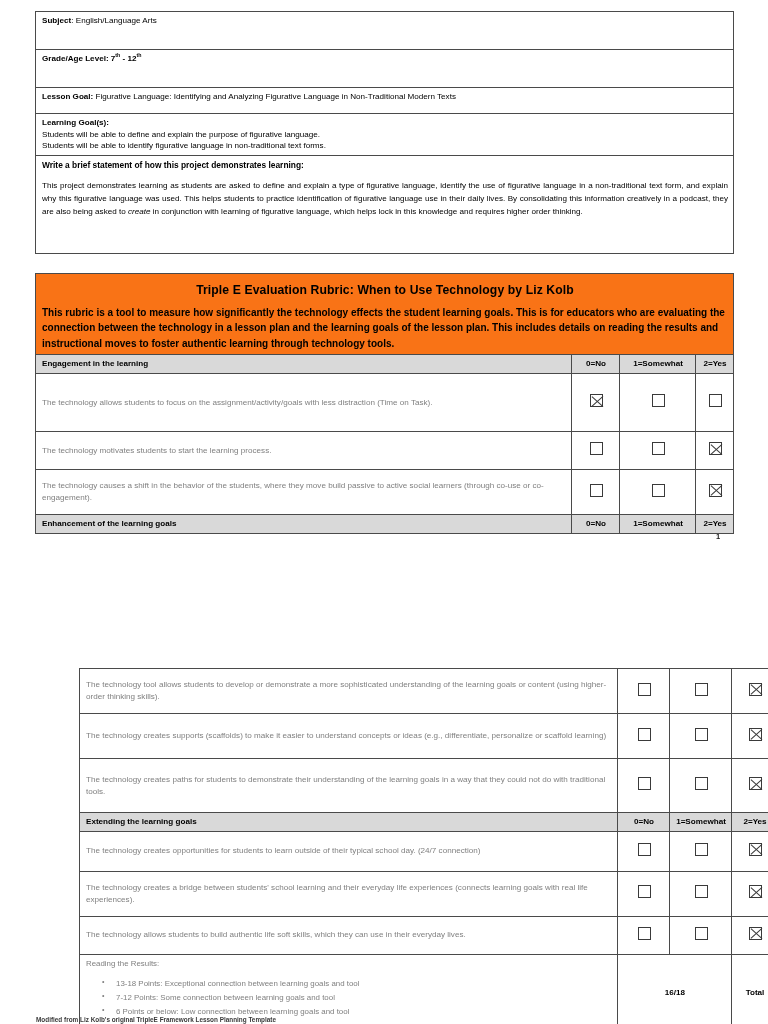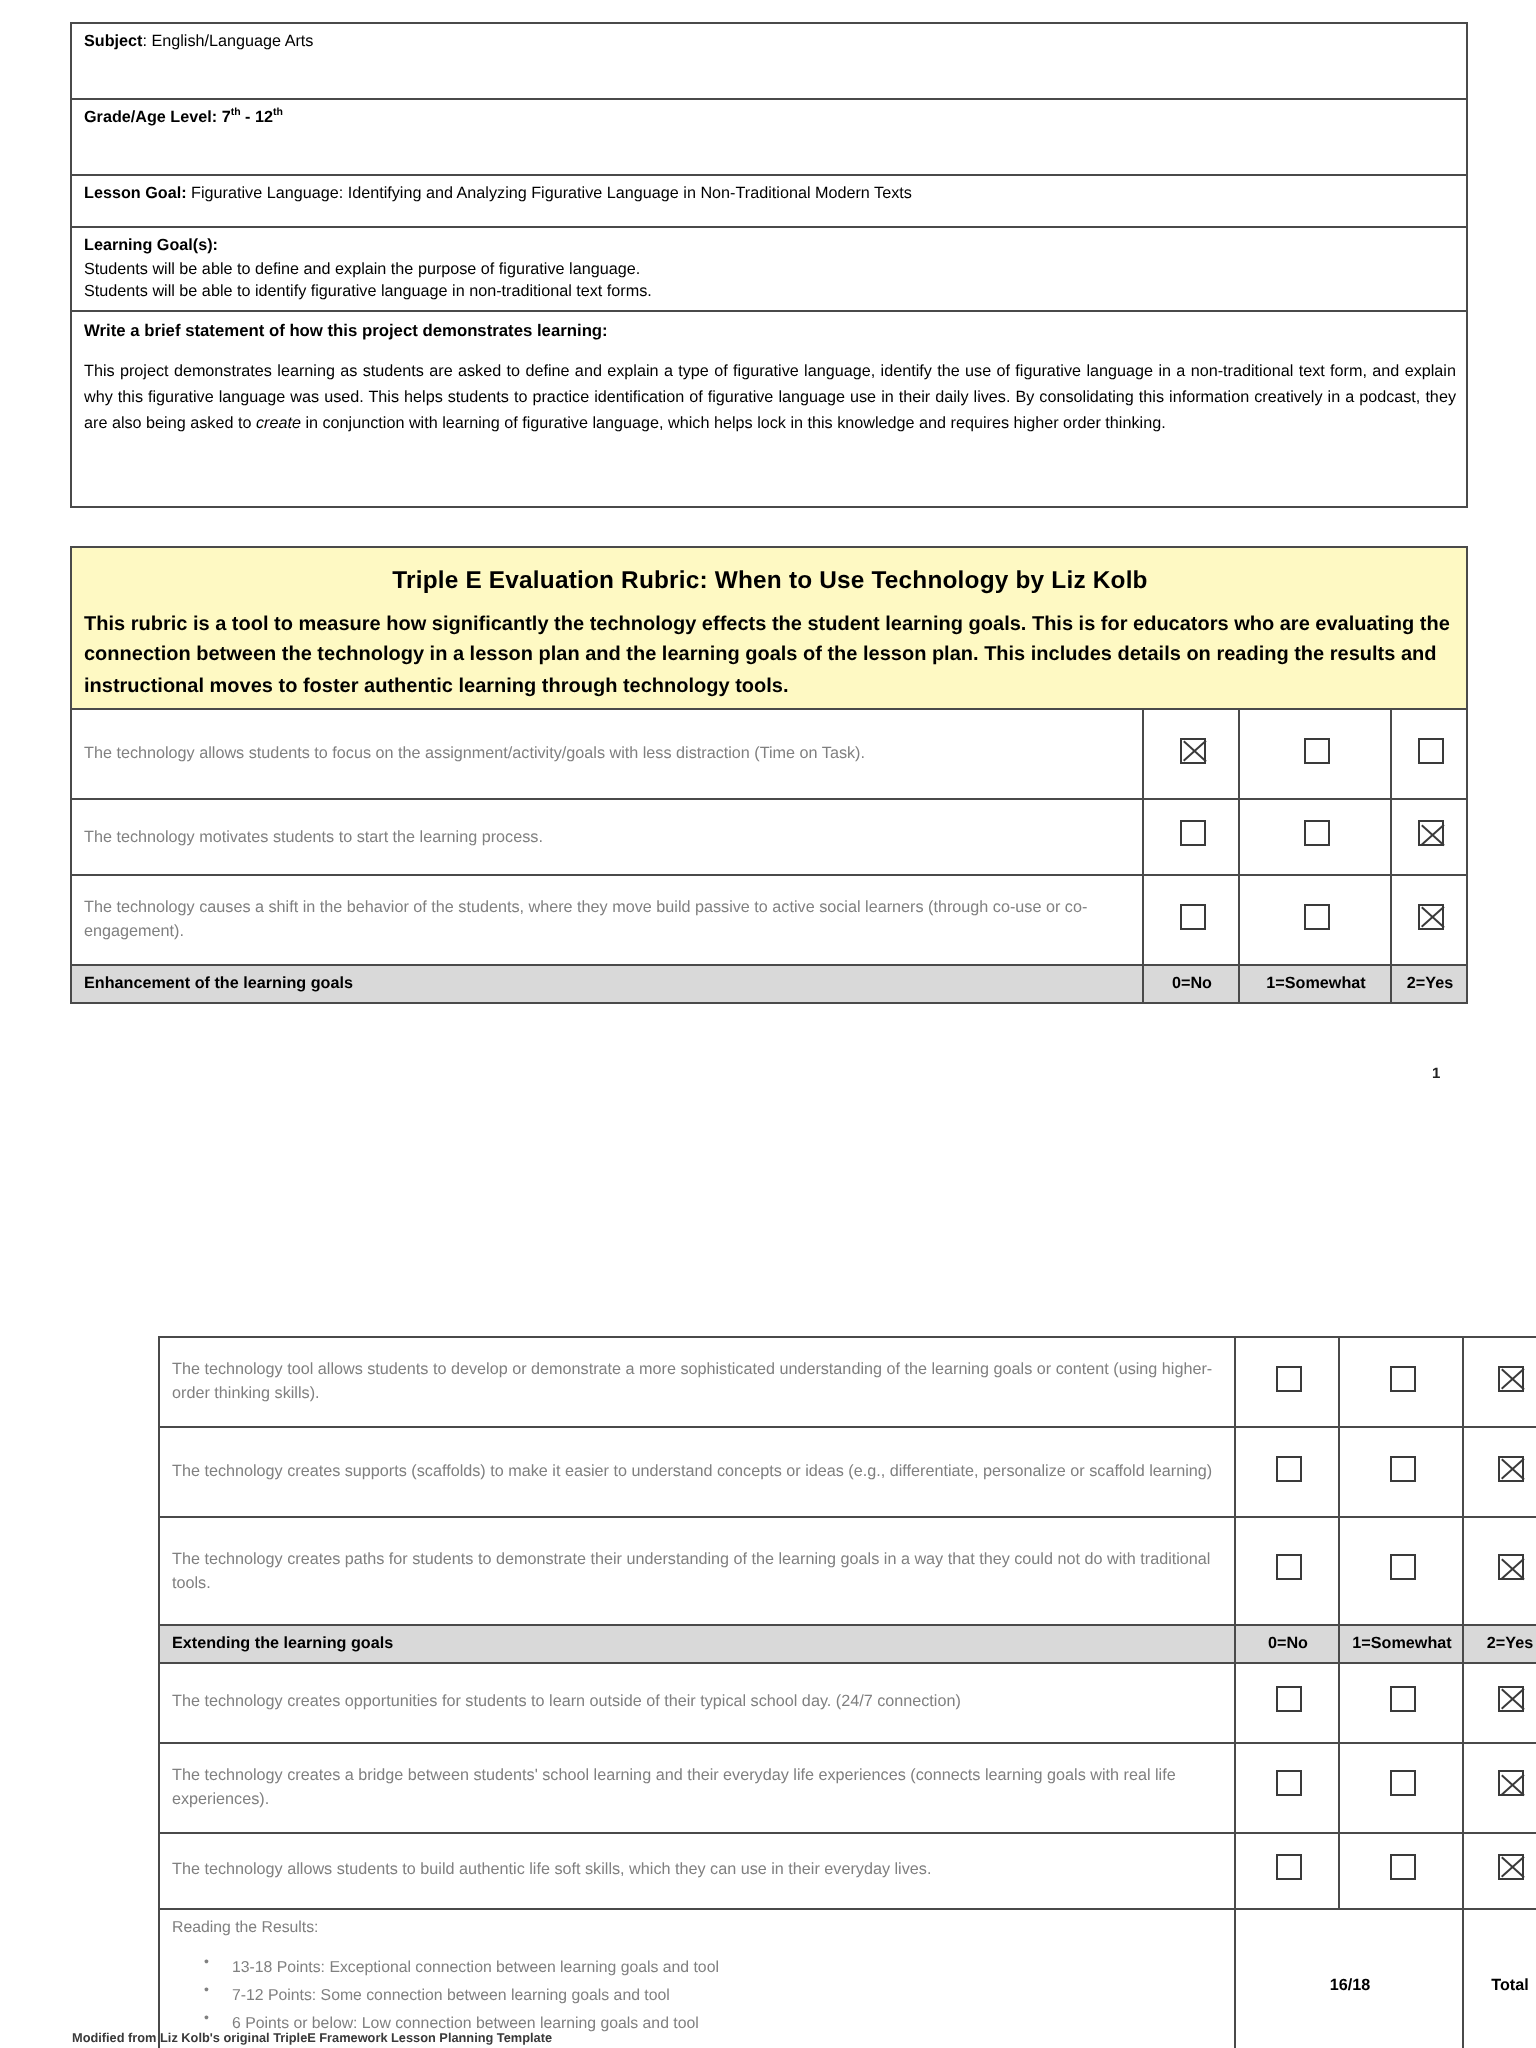--- a/index.html
+++ b/index.html
@@ -50,21 +50,21 @@
   #rubric-bottom { left: 35px; top: 668px; width: 698px; margin-left: 44px; }
 
   .rb-title {
     text-align: center;
     font-weight: bold;
     font-size: 12.2px;
     padding: 5px 0 4px 0;
     letter-spacing: .1px;
   }
   .rb-head-cell {
-    background: #fef9c3;
+    background: #f97316;
     padding: 3px 7px 6px 7px;
   }
   .rb-intro {
     font-size: 10px;
     line-height: 1.55;
     font-weight: bold;
     margin-top: 1px;
   }
   .sec-head {
     background: #d9d9d9;
@@ -207,23 +207,29 @@
         <col style="width:38px">
     </colgroup>
     <tbody>
       <tr>
         <td class="rb-head-cell" colspan="4">
           <div class="rb-title">Triple E Evaluation Rubric: When to Use Technology by Liz Kolb</div>
           <div class="rb-intro">This rubric is a tool to measure how significantly the technology effects the student learning goals. This is for educators who are evaluating the connection between the technology in a lesson plan and the learning goals of the lesson plan.  This includes details on reading the results and instructional moves to foster authentic learning through technology tools.</div>
         </td>
       </tr>
 
-
-      <tr>
-        <td class="crit" style="height:45px">The technology allows students to focus on the assignment/activity/goals with less distraction (Time on Task).</td>
+      <tr>
+        <td class="sec-head">Engagement in the learning</td>
+        <td class="opt-head">0=No</td>
+        <td class="opt-head">1=Somewhat</td>
+        <td class="opt-head">2=Yes</td>
+      </tr>
+
+      <tr>
+        <td class="crit" style="height:58px">The technology allows students to focus on the assignment/activity/goals with less distraction (Time on Task).</td>
         <td class="cb-cell"><span class="cbox checked"></span></td>
         <td class="cb-cell"><span class="cbox"></span></td>
         <td class="cb-cell"><span class="cbox"></span></td>
       </tr>
 
       <tr>
         <td class="crit" style="height:38px">The technology motivates students to start the learning process.</td>
         <td class="cb-cell"><span class="cbox"></span></td>
         <td class="cb-cell"><span class="cbox"></span></td>
         <td class="cb-cell"><span class="cbox checked"></span></td>

